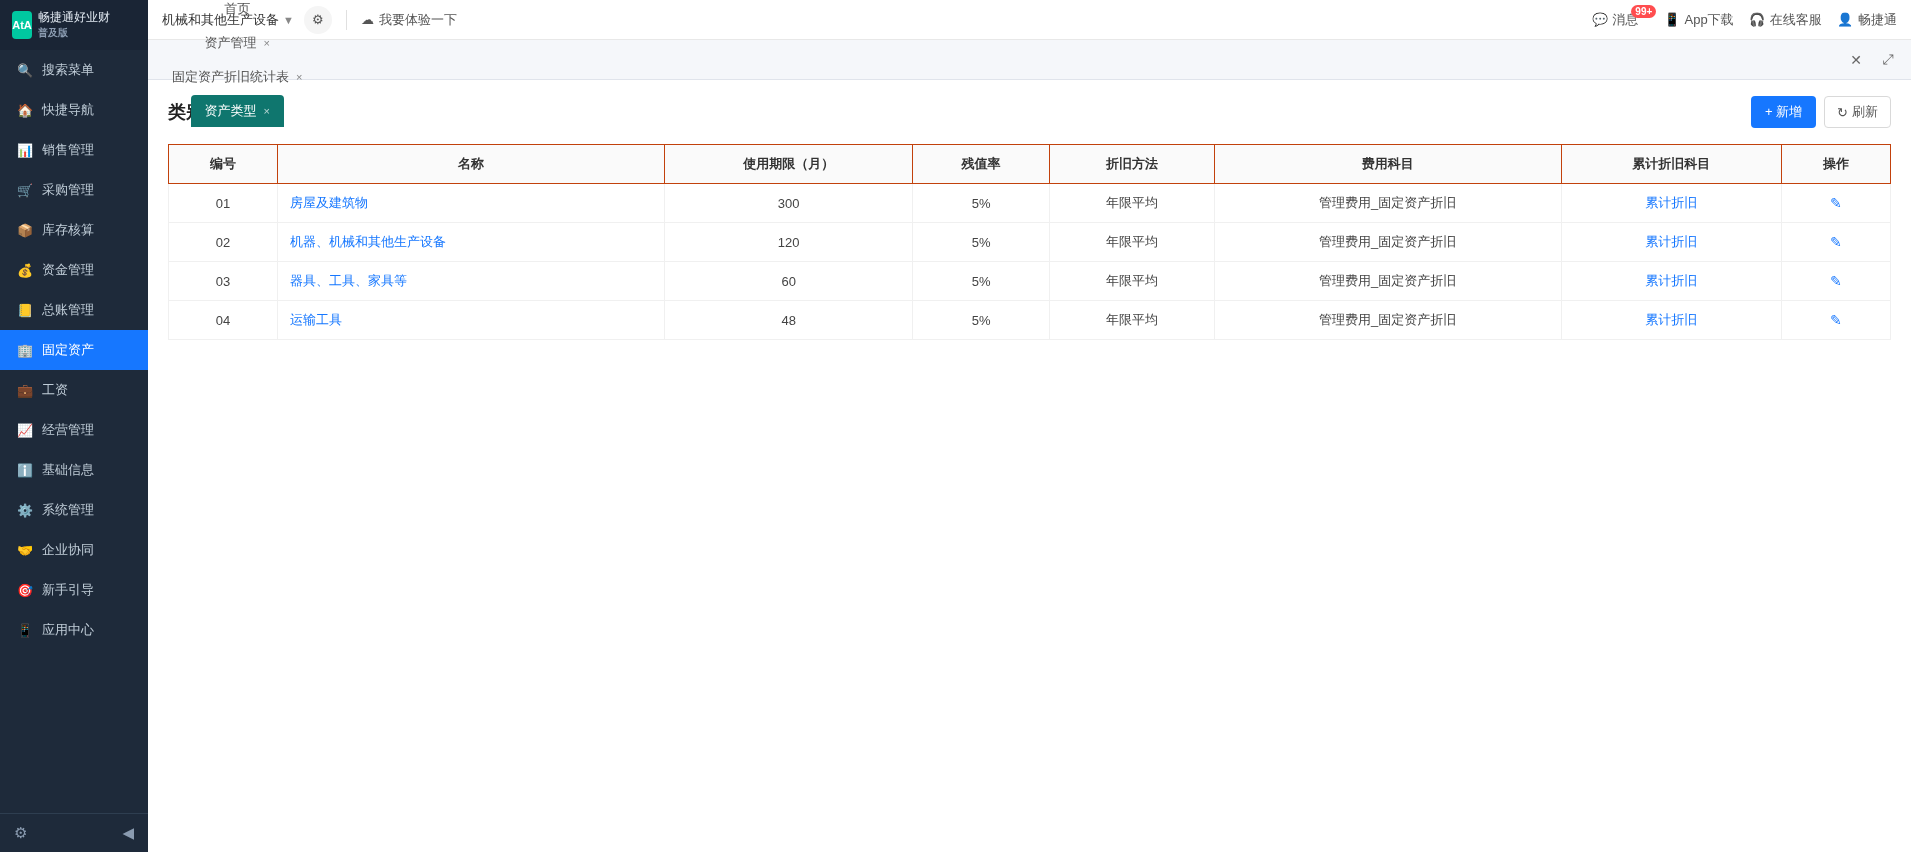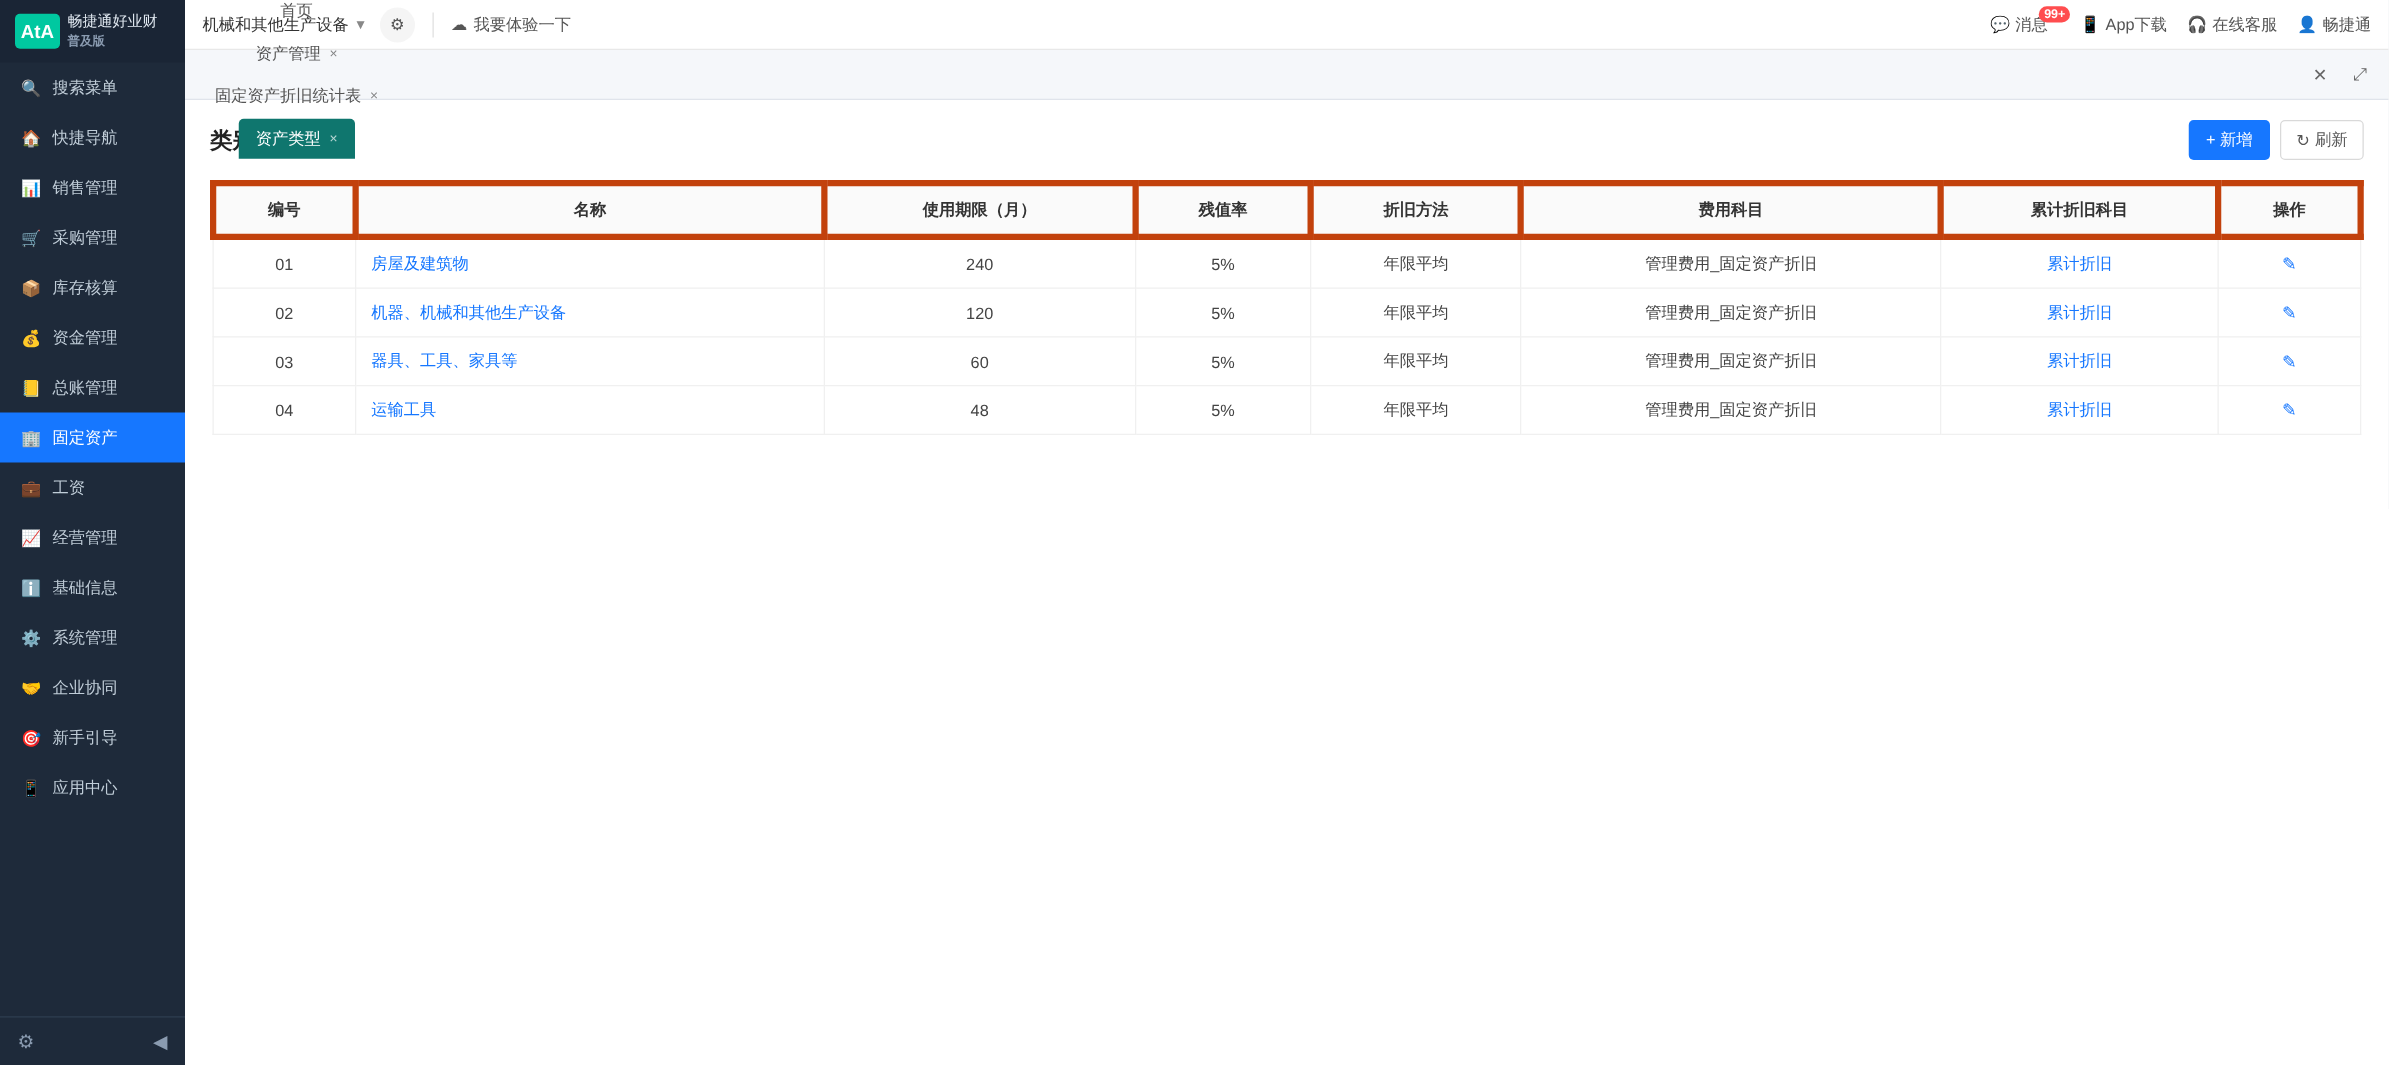--- a/index.html
+++ b/index.html
@@ -17,26 +17,26 @@
     }
     .sidebar-logo {
       padding: 10px 12px;
       background: #1a2535;
       display: flex;
       align-items: center;
       gap: 6px;
       min-height: 50px;
     }
     .sidebar-logo-icon {
-      width: 36px;
+      width: 20px;
       height: 28px;
       background: #00c8a0;
       border-radius: 4px;
       display: flex; align-items: center; justify-content: center;
-      color: white; font-size: 15px; font-weight: bold;
+      color: white; font-size: 11px; font-weight: bold;
     }
     .sidebar-logo-text { font-size: 12px; color: #e0e8f0; line-height: 1.3; }
     .sidebar-logo-sub { font-size: 10px; color: #8a9bb0; font-weight: bold; }
     .sidebar-scroll { flex: 1; overflow-y: auto; overflow-x: hidden; }
     .sidebar-scroll::-webkit-scrollbar { width: 4px; }
     .sidebar-scroll::-webkit-scrollbar-thumb { background: #3a4a5c; }
     .sidebar-item {
       display: flex;
       align-items: center;
       gap: 8px;
@@ -207,21 +207,21 @@
     }
 
     
     .data-table {
       width: 100%;
       border-collapse: collapse;
       border: 1px solid #e8e8e8;
     }
     .data-table th {
       background: #fafafa;
-      border: 5px solid #c2410c;
+      border: 1px solid #c2410c;
       padding: 10px 12px;
       text-align: center;
       font-weight: 600;
       color: #333;
       font-size: 13px;
     }
     .data-table td {
       border: 1px solid #f0f0f0;
       padding: 10px 12px;
       text-align: center;
@@ -394,21 +394,21 @@
             <th>折旧方法</th>
             <th>费用科目</th>
             <th>累计折旧科目</th>
             <th>操作</th>
           </tr>
       </thead>
       <tbody id="table-body">
           <tr>
     <td>01</td>
     <td class="td-name">房屋及建筑物</td>
-    <td>240</td>
+    <td>300</td>
     <td>5%</td>
     <td>年限平均</td>
     <td>管理费用_固定资产折旧</td>
     <td class="td-operation">累计折旧</td>
     <td><span class="edit-icon">✎</span></td>
   </tr>
           <tr>
     <td>02</td>
     <td class="td-name">机器、机械和其他生产设备</td>
     <td>120</td>

